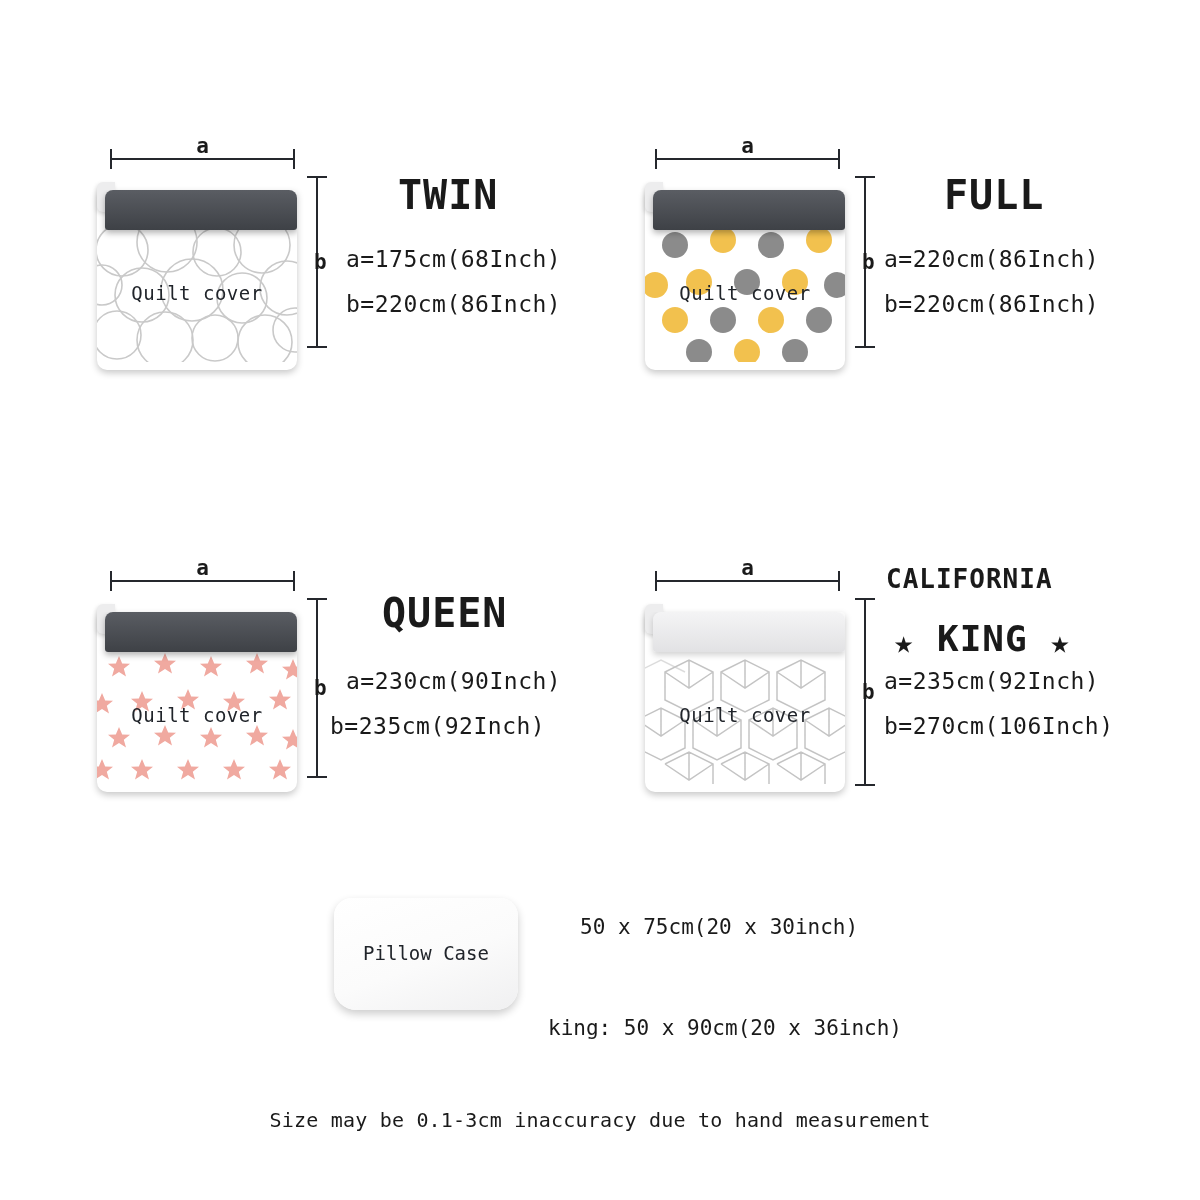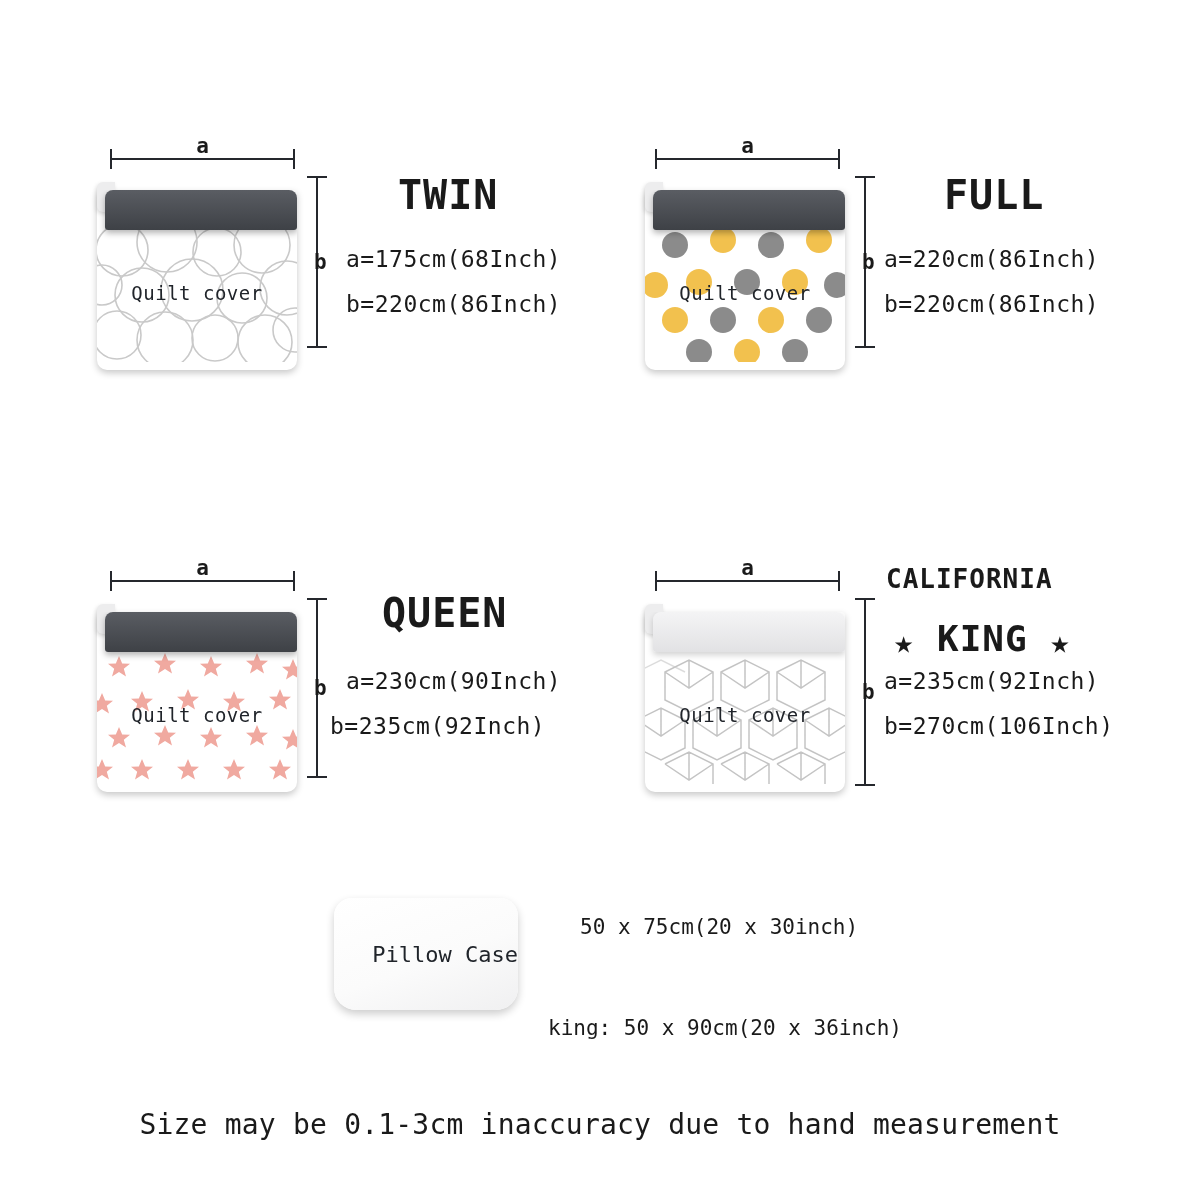--- a/index.html
+++ b/index.html
@@ -162,37 +162,37 @@
     top: 898px;
     width: 184px;
     height: 112px;
     background: linear-gradient(160deg, #ffffff 0%, #fbfbfb 55%, #f0f0f1 100%);
     border-radius: 18px 18px 22px 22px;
     box-shadow: 0 4px 9px rgba(0,0,0,0.2);
   }
   .pillow-label {
     position: absolute;
     left: 0; right: 0; top: 44px;
-    text-align: right;
-    font-size: 22px;
+    text-align: center;
+    font-size: 19px;
     color: #20242a;
   }
   .pillow-dim {
     position: absolute;
     font-size: 21px;
     white-space: nowrap;
   }
 
   .footnote {
     position: absolute;
     left: 0;
     right: 0;
     top: 1108px;
     text-align: center;
-    font-size: 28px;
+    font-size: 20px;
     letter-spacing: 0.2px;
   }
 </style>
 </head>
 <body>
 
 <div class="size-block">
 
   <div class="ruler-h" style="left:110px; top:140px; width:185px;">
     <span class="cap l"></span>

